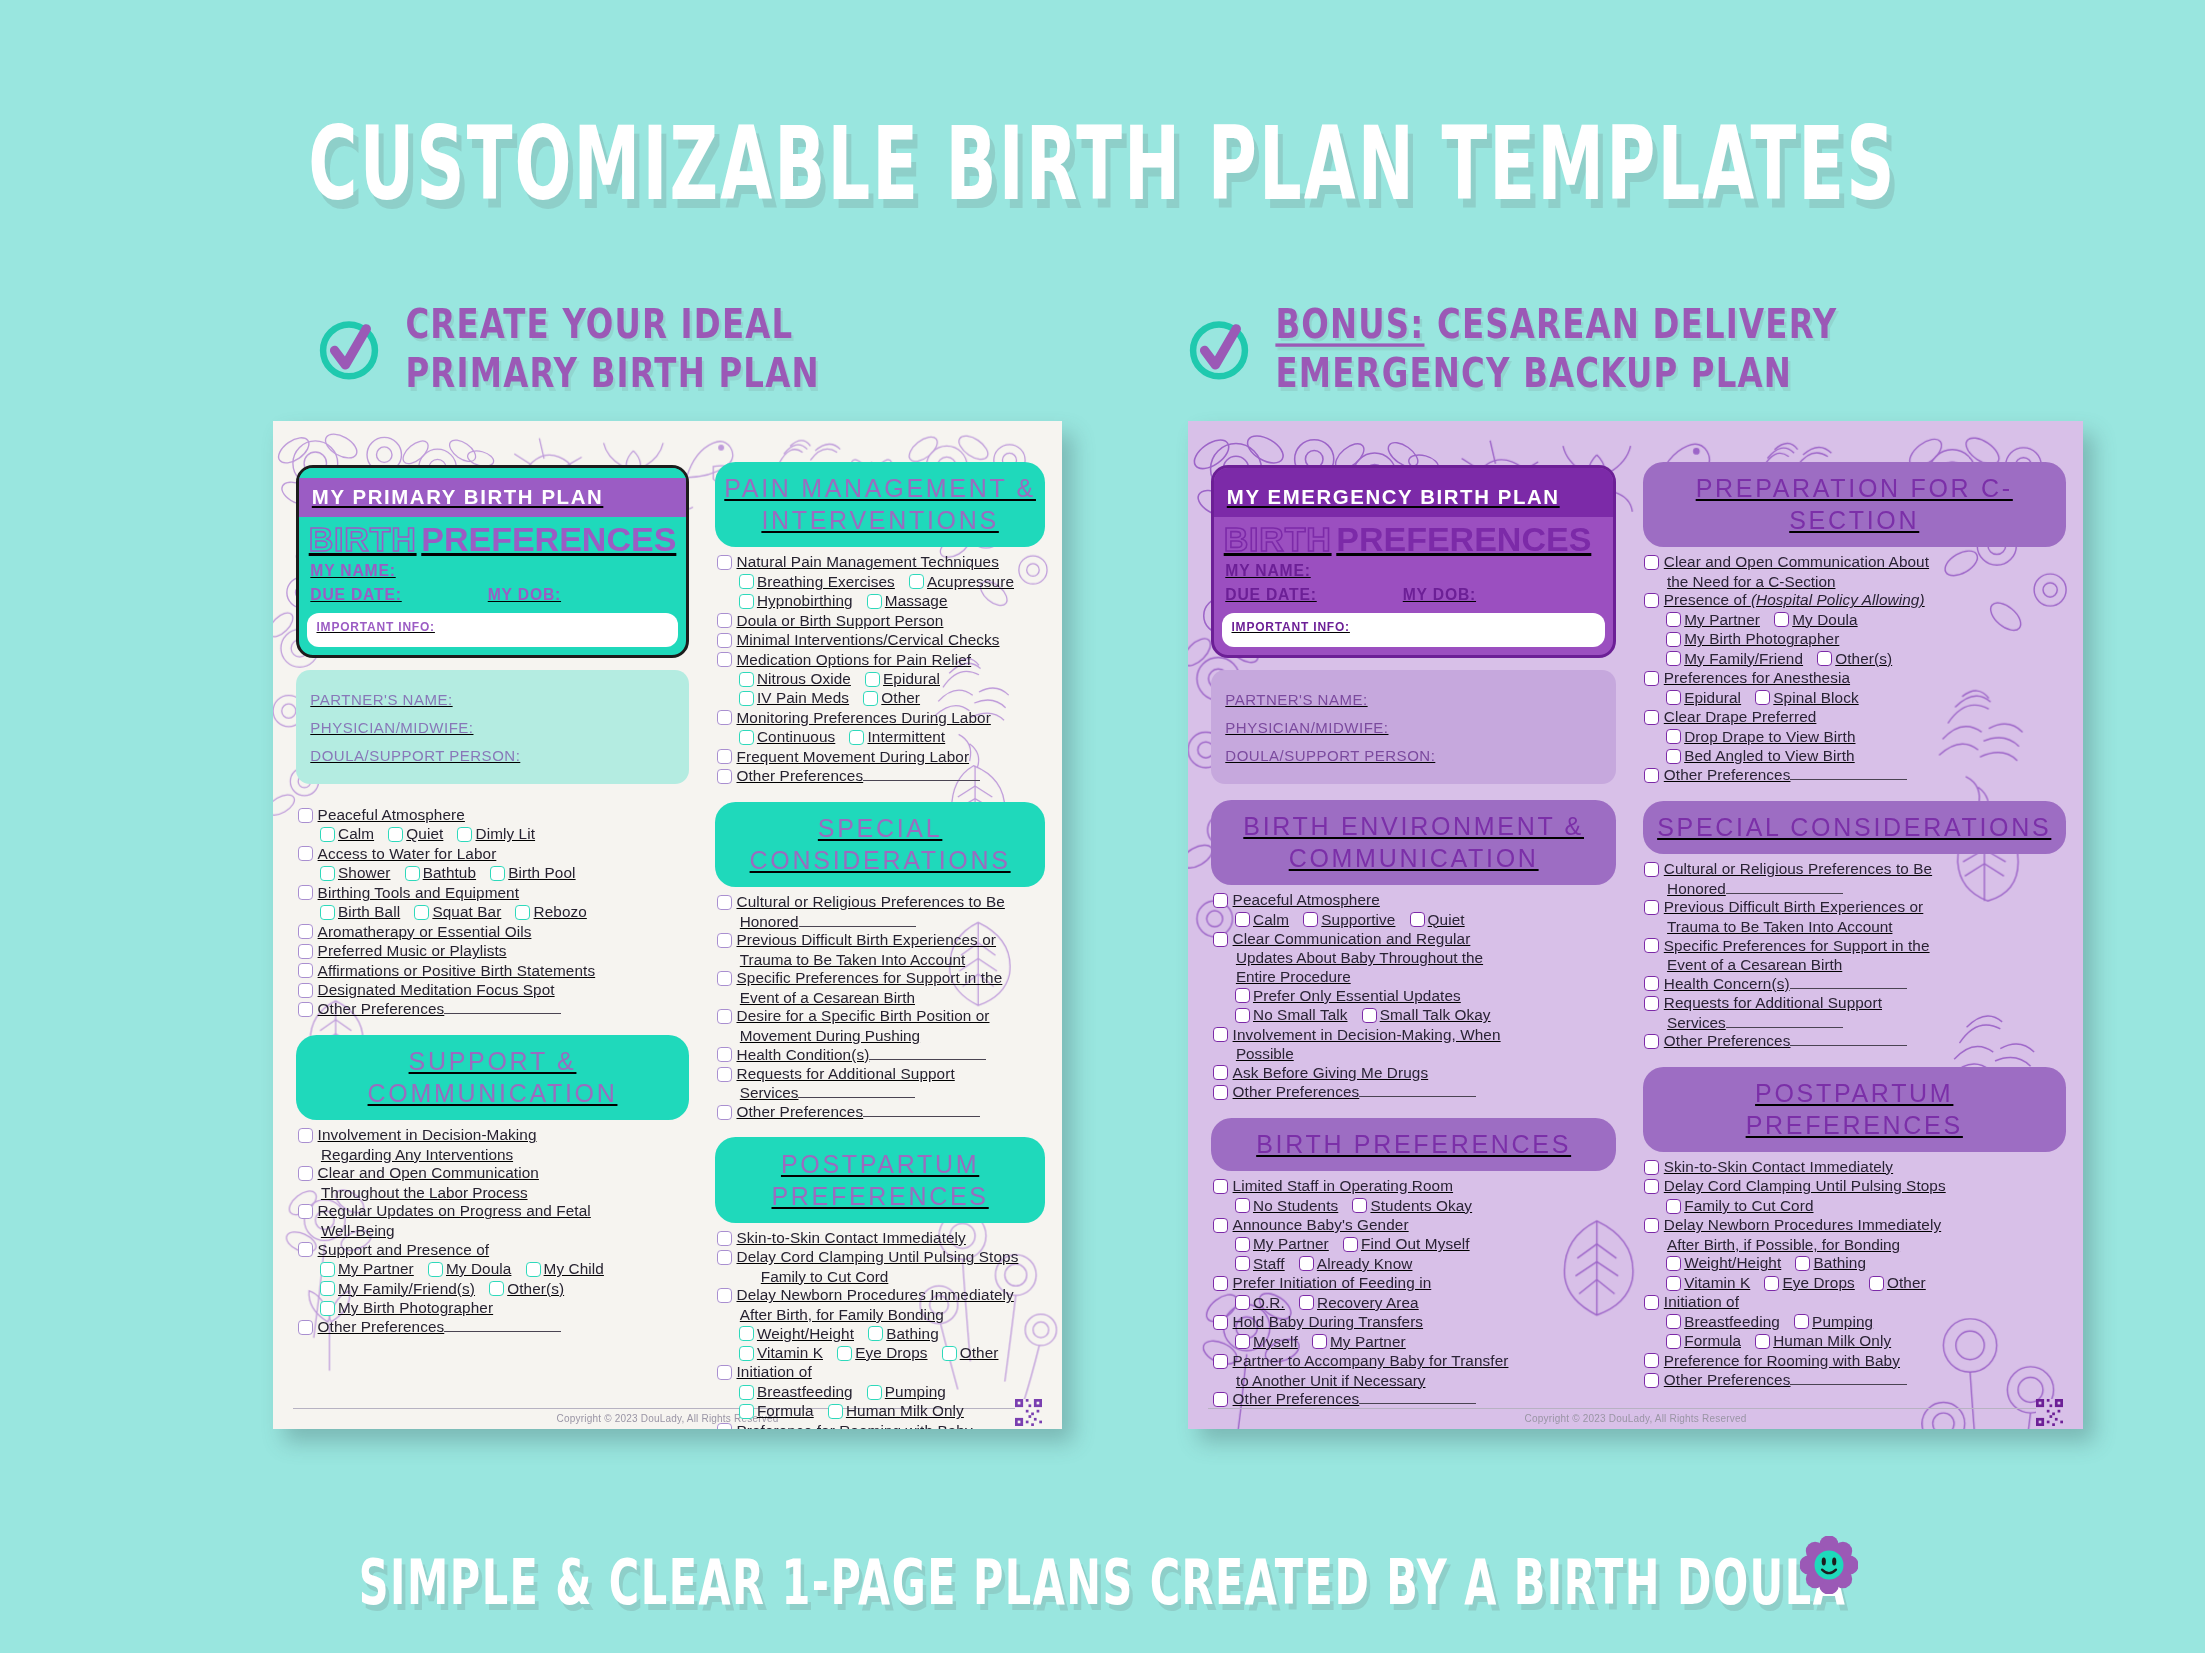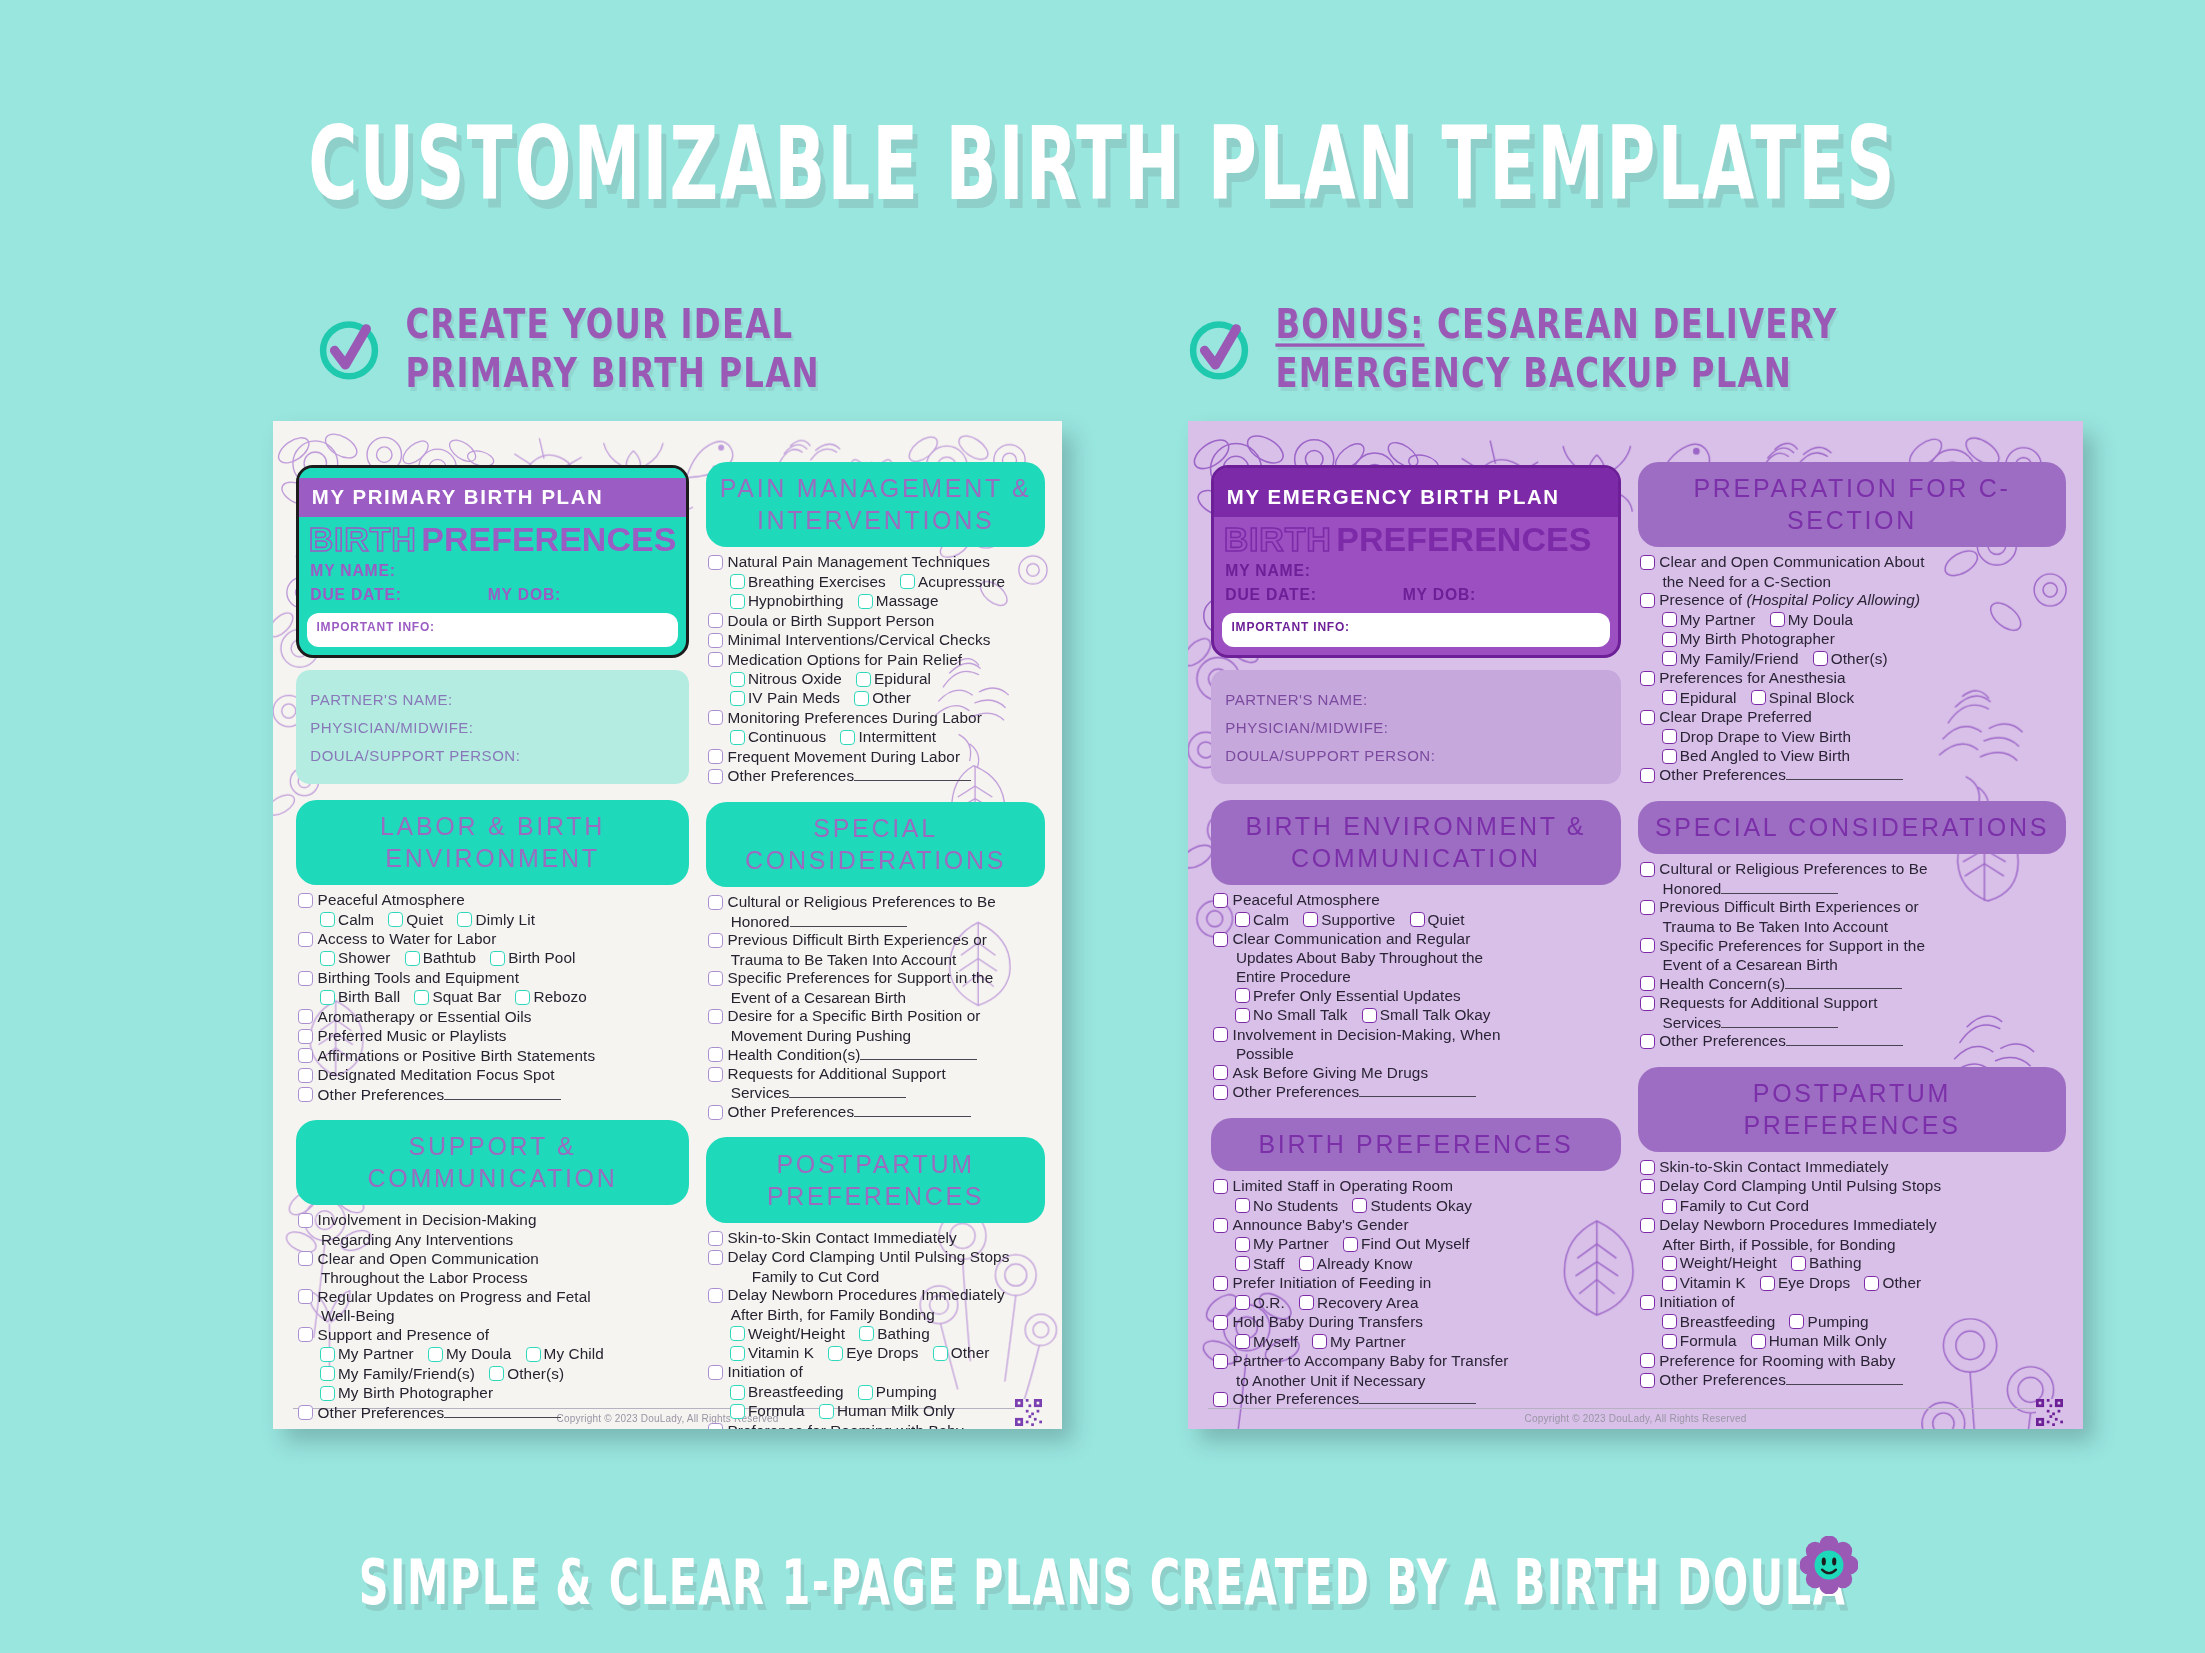--- a/index.html
+++ b/index.html
@@ -59,21 +59,21 @@
   .sheet{
     position:absolute;
     box-shadow:11px 12.5px 20.4px rgba(60,90,95,0.33);
     overflow:hidden;
   }
   .sheet-left{ left:273px; top:421px; width:789px; height:1008px; background:#f6f4f0;}
   .sheet-right{ left:1188px; top:421px; width:895px; height:1008px; background:#d8c0e8;}
 
   .botanical{position:absolute;inset:0;pointer-events:none;}
 
-  .cols{ position:absolute; inset:0; display:flex; padding:20.4px 17px 7.8px 17px; gap:5px;}
+  .cols{ position:absolute; inset:0; display:flex; padding:20.4px 17px 7.8px 17px; gap:14px;text-decoration:underline;}
   .col{ flex:1 1 0; position:relative; z-index:3;}
 
   
   .idcard{
     border-radius:17px;
     overflow:hidden;
     position:relative;
   }
   .idcard-left{ background:#1fd9bb; border:3.9px solid #1c1c1c; margin:23.5px 12.5px 0 6.3px;}
   .idcard-right{ background:#9b4fc0; border:3.9px solid #6c1f96; margin:23.5px 12.5px 0 6.3px;}
@@ -342,21 +342,20 @@
         <div class="info-box">IMPORTANT INFO:</div>
       </div>
 
       <div class="contacts contacts-left">
         <div>PARTNER'S NAME:</div>
         <div>PHYSICIAN/MIDWIFE:</div>
         <div>DOULA/SUPPORT PERSON:</div>
       </div>
 
       <div class="sec sec-left-pad">
-        <div class="pill pill-left">LABOR &amp; BIRTH ENVIRONMENT</div>
         <div class="list">
             <div class="row">
               <span class="cb "></span>
               <span class="txt">Peaceful Atmosphere</span>
             </div>
             <div class="row indent inline">
               <span class="pair">
                 <span class="cb teal"></span>
                 <span class="txt">Calm</span>
               </span>

